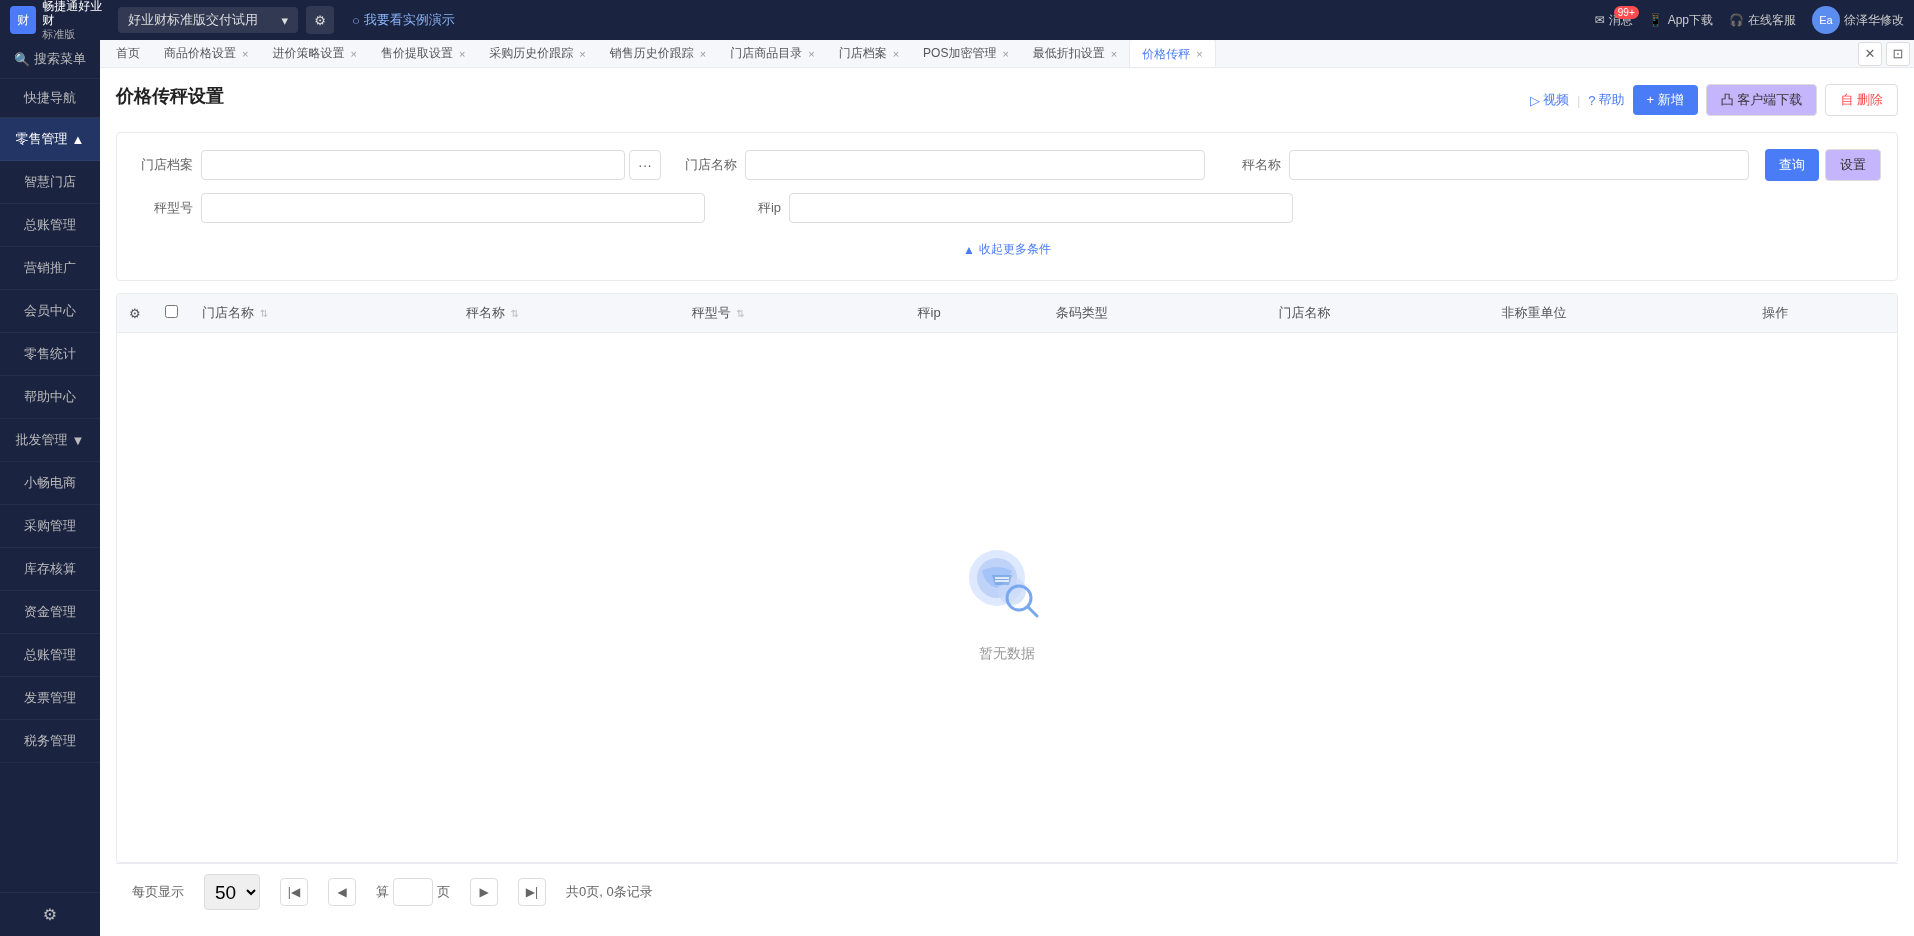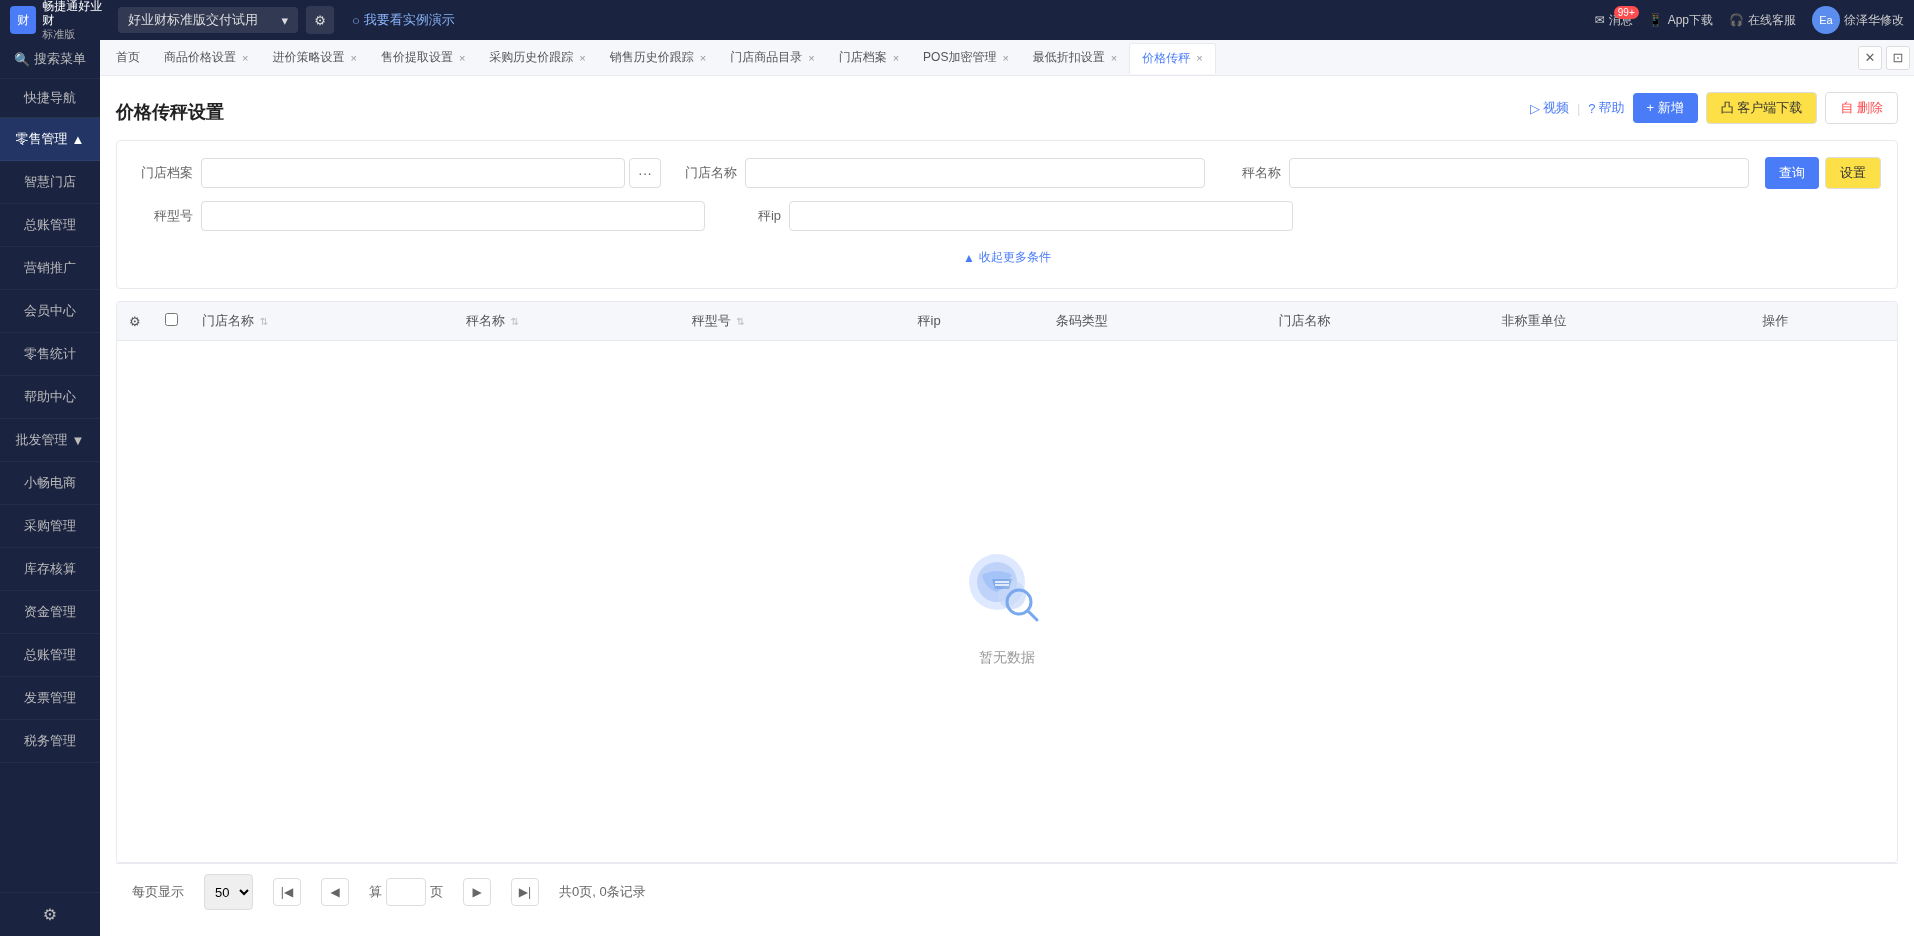--- a/index.html
+++ b/index.html
@@ -38,40 +38,40 @@
     .sidebar-item.active { color: white; background: rgba(74,124,247,0.2); }
     .sidebar-item.has-arrow { flex-direction: row; justify-content: center; gap: 4px; }
     .sidebar-search { padding: 10px 8px; color: #bbb; font-size: 13px; text-align: center; cursor: pointer; display: flex; align-items: center; justify-content: center; gap: 4px; border-bottom: 1px solid rgba(255,255,255,0.05); }
     .sidebar-quick-nav { padding: 10px 8px; color: #bbb; font-size: 13px; text-align: center; cursor: pointer; display: flex; align-items: center; justify-content: center; gap: 4px; border-bottom: 1px solid rgba(255,255,255,0.08); font-family: Liberation Serif, serif; }
     .sidebar-settings { margin-top: auto; padding: 12px 8px; color: #bbb; font-size: 16px; text-align: center; cursor: pointer; border-top: 1px solid rgba(255,255,255,0.05); }
 
     
     .content-area { flex: 1; display: flex; flex-direction: column; overflow: hidden; background: white; }
 
     
-    .tab-bar { height: 36px; background: #f5f7fa; border-bottom: 1px solid #e8eaf0; display: flex; align-items: center; padding: 0 4px; overflow-x: auto; flex-shrink: 0; }
+    .tab-bar { height: 28px; background: #f5f7fa; border-bottom: 1px solid #e8eaf0; display: flex; align-items: center; padding: 0 4px; overflow-x: auto; flex-shrink: 0; }
     .tab-bar::-webkit-scrollbar { display: none; }
     .tab-item { display: flex; align-items: center; gap: 4px; padding: 6px 12px; font-size: 12px; color: #555; cursor: pointer; border-radius: 3px 3px 0 0; white-space: nowrap; flex-shrink: 0; }
     .tab-item.active { background: white; color: #4a7cf7; border: 1px solid #e8eaf0; border-bottom: 1px solid white; margin-bottom: -1px; }
     .tab-item .close-x { font-size: 11px; color: #999; margin-left: 2px; }
     .tab-controls { display: flex; align-items: center; margin-left: auto; gap: 4px; flex-shrink: 0; }
     .tab-control-btn { width: 24px; height: 24px; display: flex; align-items: center; justify-content: center; cursor: pointer; color: #666; border: 1px solid #ddd; border-radius: 3px; background: white; }
 
     
     .page-content { flex: 1; overflow-y: auto; padding: 16px; display: flex; flex-direction: column; }
 
     
-    .page-header { display: flex; align-items: flex-end; justify-content: space-between; margin-bottom: 16px; }
+    .page-header { display: flex; align-items: flex-start; justify-content: space-between; margin-bottom: 16px; }
     .page-title { font-size: 18px; font-weight: bold; color: #222; }
     .page-actions { display: flex; align-items: center; gap: 8px; }
     .action-link { display: flex; align-items: center; gap: 3px; color: #4a7cf7; font-size: 13px; cursor: pointer; }
     .action-separator { color: #ddd; }
     .btn { padding: 6px 14px; border-radius: 4px; font-size: 13px; cursor: pointer; border: none; display: flex; align-items: center; gap: 4px; }
     .btn-primary { background: #4a7cf7; color: white; }
-    .btn-default { background: #fde047; color: #333; border: 1px solid #ddd; }
+    .btn-default { background: #c4b5fd; color: #333; border: 1px solid #ddd; }
     .btn-danger { background: white; color: #ff4d4f; border: 1px solid #ddd; }
 
     
     .search-form { background: white; border: 1px solid #e8eaf0; border-radius: 4px; padding: 16px; margin-bottom: 12px; }
     .form-row { display: flex; align-items: center; gap: 16px; margin-bottom: 12px; }
     .form-row:last-child { margin-bottom: 0; }
     .form-field { display: flex; align-items: center; gap: 8px; flex: 1; }
     .form-label { color: #666; font-size: 13px; white-space: nowrap; min-width: 60px; text-align: right; }
     .form-input { flex: 1; height: 30px; border: 1px solid #ddd; border-radius: 4px; padding: 0 8px; font-size: 13px; color: #333; outline: none; }
     .form-input-with-btn { display: flex; align-items: center; gap: 4px; flex: 1; }
@@ -93,21 +93,21 @@
     .table-actions-col { text-align: center; }
 
     
     .empty-state { flex: 1; display: flex; flex-direction: column; align-items: center; justify-content: center; padding: 60px 20px; }
     .empty-icon { width: 100px; height: 100px; margin-bottom: 12px; }
     .empty-text { color: #999; font-size: 14px; }
 
     
     .pagination-bar { display: flex; align-items: center; justify-content: flex-start; padding: 10px 16px; border-top: 1px solid #e8eaf0; gap: 20px; flex-shrink: 0; }
     .pagination-label { color: #666; font-size: 13px; }
-    .pagination-select { height: 36px; border: 1px solid #ddd; border-radius: 4px; padding: 0 6px; font-size: 13px; }
+    .pagination-select { height: 36px; border: 1px solid #ddd; border-radius: 4px; padding: 0 6px; font-size: 19px; }
     .pagination-btn { width: 28px; height: 28px; border: 1px solid #ddd; border-radius: 4px; background: white; cursor: pointer; display: flex; align-items: center; justify-content: center; color: #666; font-size: 12px; }
     .pagination-btn:disabled { color: #ccc; cursor: not-allowed; }
     .pagination-page-input { display: flex; align-items: center; gap: 4px; color: #666; font-size: 13px; }
     .pagination-input { width: 40px; height: 28px; border: 1px solid #ddd; border-radius: 4px; text-align: center; font-size: 13px; }
     .pagination-info { color: #666; font-size: 13px; }
   </style>
 </head>
 <body>
 
 <div class="app-container">

